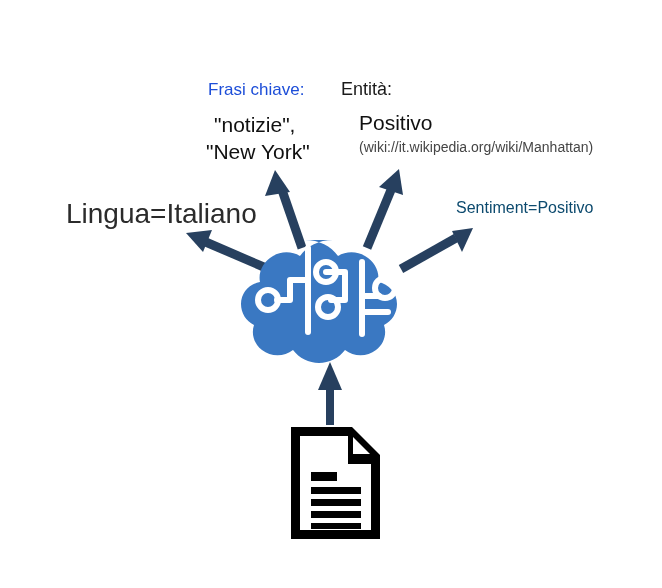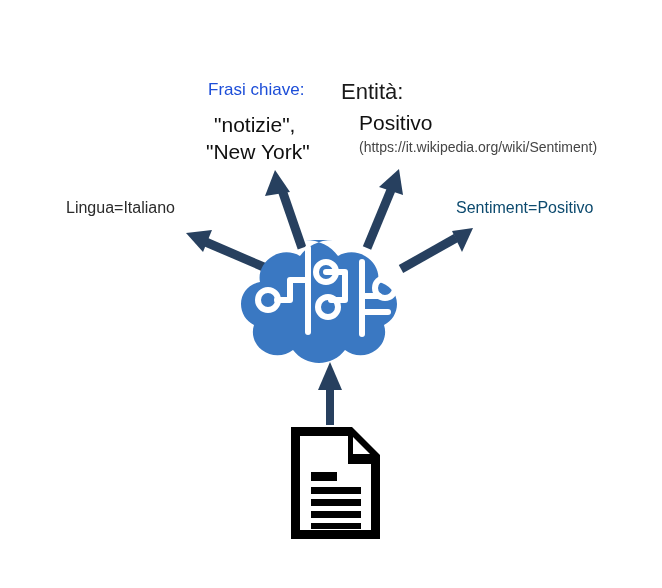--- a/index.html
+++ b/index.html
@@ -45,41 +45,41 @@
     left: 206px;
     top: 140px;
     font-size: 21px;
     color: #101010;
   }
 
   
   #ent-heading {
     left: 341px;
     top: 80px;
-    font-size: 22px;
+    font-size: 18px;
     color: #1a1a1a;
   }
   #ent-value {
     left: 359px;
     top: 111px;
     font-size: 21px;
     color: #111111;
   }
   #ent-url {
     left: 359px;
     top: 140px;
     font-size: 14px;
     color: #454545;
   }
 
   
   #lang-label {
     left: 66px;
     top: 199px;
-    font-size: 16px;
+    font-size: 28px;
     color: #2b2b2b;
   }
 
   
   #sent-label {
     left: 456px;
     top: 199px;
     font-size: 16px;
     color: #0c4a6e;
   }
@@ -194,17 +194,17 @@
 <div class="txt" id="kp-heading">Frasi chiave:</div>
 
 <div class="txt" id="kp-line1">"notizie",</div>
 
 <div class="txt" id="kp-line2">"New York"</div>
 
 <div class="txt" id="ent-heading">Entità:</div>
 
 <div class="txt" id="ent-value">Positivo</div>
 
-<div class="txt" id="ent-url">(https://it.wikipedia.org/wiki/Sentiment)</div>
+<div class="txt" id="ent-url">(wiki://it.wikipedia.org/wiki/Manhattan)</div>
 
 <div class="txt" id="lang-label">Lingua=Italiano</div>
 
 <div class="txt" id="sent-label">Sentiment=Positivo</div>
 
 </body></html>

